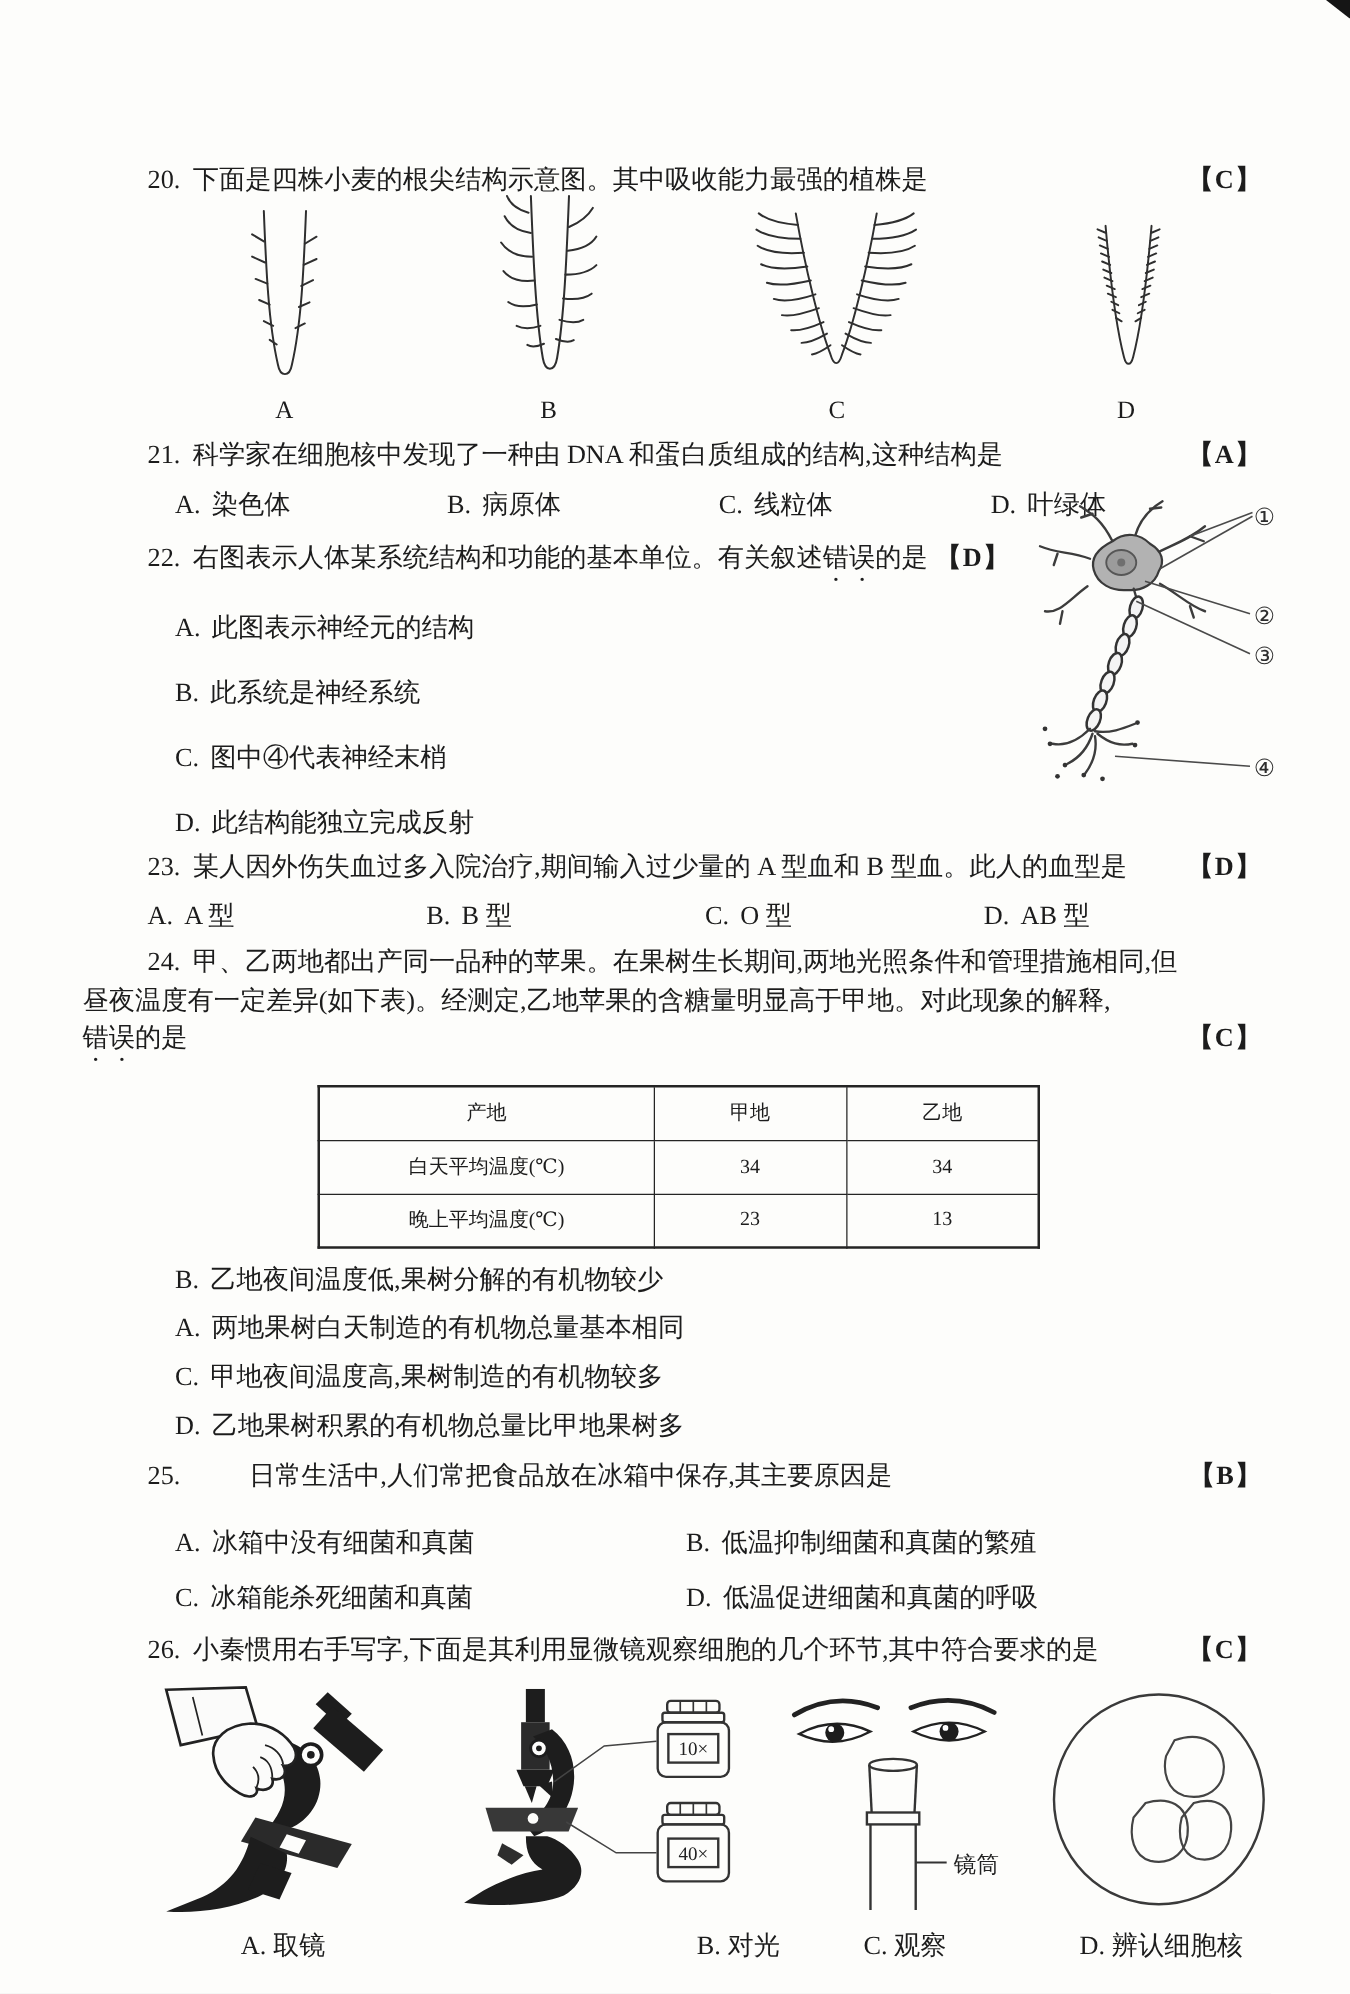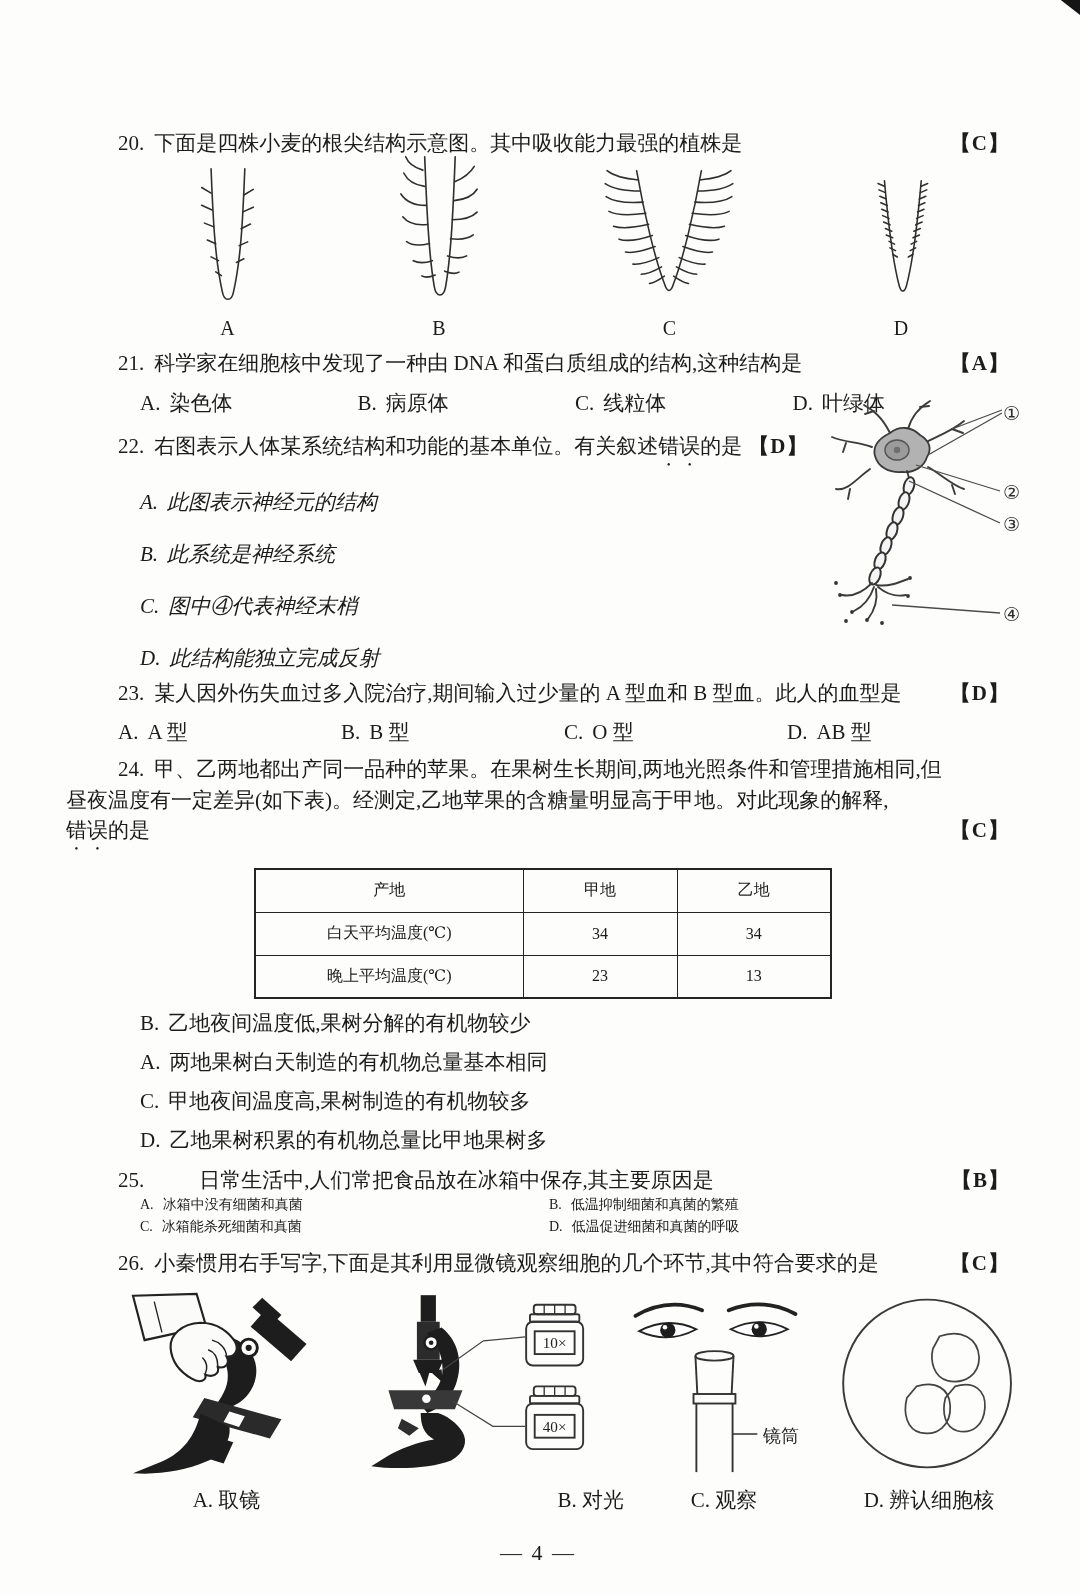--- a/index.html
+++ b/index.html
@@ -26,22 +26,22 @@
   .root-a { width:218px; } .root-b { width:228px; } .root-c { width:258px; } .root-d { width:230px; }
   svg { display:block; margin:0 auto; }
   .rootsvg path { stroke:#2f2f2f; fill:none; stroke-width:1.7; stroke-linecap:round; }
   
   .opts-row4 { display:flex; padding-left:74px; font-size:21px; margin-top:10px; }
   .opts-row4 .opt { width:25%; }
   .opt-label { margin-right:9px; }
   .opts-stack { padding-left:74px; font-size:21px; margin-top:8px; }
   .opts-stack .opt { margin-bottom:11px; }
   .q22-opts .opt { margin-bottom:24px; }
-  .opts-grid { display:grid; grid-template-columns:47% 53%; row-gap:4px;
-               padding-left:74px; font-size:14px; margin-top:0; }
+  .opts-grid { display:grid; grid-template-columns:47% 53%; row-gap:16px;
+               padding-left:74px; font-size:21px; margin-top:24px; }
   
   .q22 { position:relative; margin-top:14px; }
   .neuron-fig { position:absolute; right:-14px; top:-36px; width:212px; height:262px; }
   .neuron-fig .ln { stroke:#3c3c3c; stroke-width:1.9; fill:none; stroke-linecap:round; }
   .neuron-fig .callout { stroke:#4a4a4a; stroke-width:1.3; fill:none; }
   .neuron-fig text { font-size:19px; fill:#2d2d2d; font-family:"DejaVu Sans",sans-serif; }
   
   .tbl-wrap { margin:14px 0 10px 188px; }
   table.datatable { border-collapse:collapse; border:2.5px solid #242424; }
   table.datatable td, table.datatable th { border:1.6px solid #242424; text-align:center;
@@ -174,21 +174,21 @@
       <span class="opt"><span class="opt-label">B.</span><span>病原体</span></span>
       <span class="opt"><span class="opt-label">C.</span><span>线粒体</span></span>
       <span class="opt"><span class="opt-label">D.</span><span>叶绿体</span></span>
     </div>
 
     <div class="q22">
       <div class="qline">
         <span class="qnum">22.</span>
         <span><span>右图表示人体某系统结构和功能的基本单位。有关叙述</span><span class="emph">错误</span><span>的是</span><span class="answer-inline">【D】</span></span>
       </div>
-      <div class="opts-stack q22-opts" style="margin-top:18px;font-style:italic;">
+      <div class="opts-stack q22-opts" style="margin-top:18px;">
         <div class="opt"><span class="opt-label">A.</span><span>此图表示神经元的结构</span></div>
         <div class="opt"><span class="opt-label">B.</span><span>此系统是神经系统</span></div>
         <div class="opt"><span class="opt-label">C.</span><span>图中④代表神经末梢</span></div>
         <div class="opt" style="margin-bottom:6px;"><span class="opt-label">D.</span><span>此结构能独立完成反射</span></div>
       </div>
       <svg class="neuron-fig" viewBox="0 0 212 262">
         <path class="ln" d="M78,38 C70,22 62,16 52,10"></path>
           <path class="ln" d="M62,16 l-9,3"></path>
         <path class="ln" d="M96,34 C100,20 108,12 118,6"></path>
           <path class="ln" d="M108,12 l9,-1"></path>

